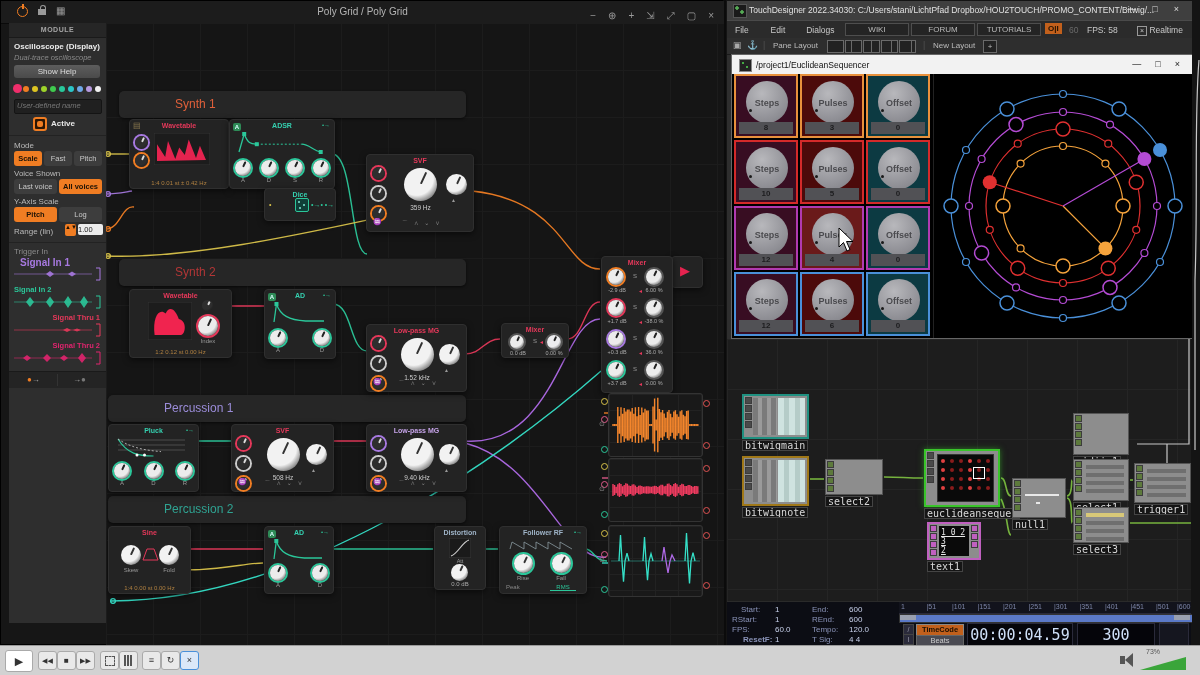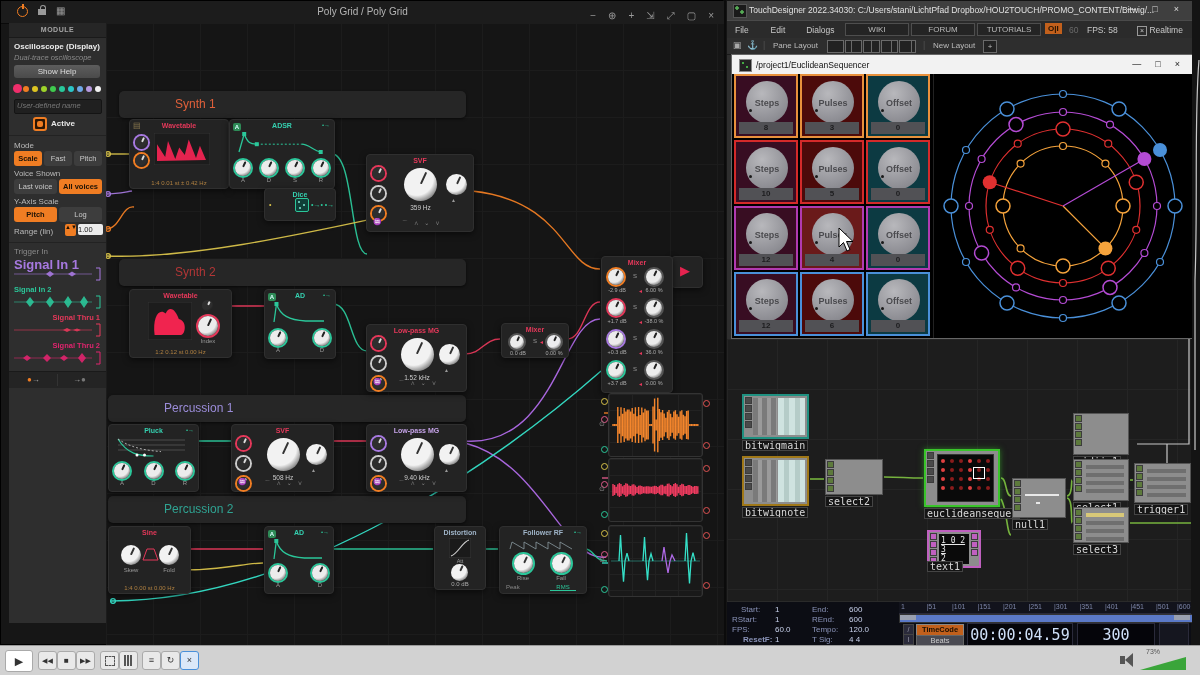--- a/index.html
+++ b/index.html
@@ -129,21 +129,21 @@
         </div>
 
       <div class="abs sb-label" style="left:5px;top:204px;">Range (lin)</div>
       <div class="abs" style="left:56px;top:201px;width:11px;height:12px;background:#f07d23;border-radius:2px;color:#201000;font-size:6px;text-align:center;line-height:6px;">▲▼</div>
       <div class="abs" style="left:69px;top:201px;width:23px;height:10px;background:#ececec;border-radius:2px;color:#222;font-size:7.5px;padding:1px 2px 0 0;">1.00</div>
       <div class="abs" style="left:0;top:219px;width:97px;height:1px;background:#222;"></div>
 
       <div class="abs sb-dim" style="left:5px;top:224px;">Trigger In</div>
       <div id="sb-signals" class="abs" style="left:0;top:234px;width:97px;">
           <div class="abs" style="left: 0px; top: 0px; width: 97px; height: 28px;">
-            <div class="abs" style="left: 5px; top: 0px; font-size: 13px; font-weight: bold; color: rgb(167, 121, 224);">Signal In 1</div>
+            <div class="abs" style="left: 11px; top: 0px; font-size: 10px; font-weight: bold; color: rgb(167, 121, 224);">Signal In 1</div>
             <svg width="92" height="16" style="position:absolute;left:3px;top:9px;">
               <path d="M2,8 L80,8" stroke="#a779e0" stroke-width="0.8" opacity="0.7" fill="none"></path>
               <path d="M34,8 L38,5 L42,8 L38,11 Z" fill="#a779e0" opacity="0.9"></path>
               <path d="M56,8 L60,5.5 L64,8 L60,10.5 Z" fill="#a779e0" opacity="0.9"></path>
               <path d="M84,2 h4 v12 h-4" stroke="#a779e0" stroke-width="1" fill="none"></path>
             </svg>
           </div>
           <div class="abs" style="left: 0px; top: 28px; width: 97px; height: 28px;">
             <div class="abs" style="left: 5px; top: 0px; font-size: 7.5px; font-weight: bold; color: rgb(43, 199, 154);">Signal In 2</div>
             <svg width="92" height="16" style="position:absolute;left:3px;top:9px;">
@@ -921,21 +921,21 @@
                 <i></i>
               </div>
               <div class="abs" style="left: 12px; top: 5px; right: 4px; height: 4px; background: rgb(216, 200, 120);"></div>
               <div class="abs" style="left: 12px; top: 13px; right: 4px; height: 4px; background: rgb(111, 111, 111);"></div>
               <div class="abs" style="left: 12px; top: 21px; right: 4px; height: 4px; background: rgb(111, 111, 111);"></div>
               <div class="abs" style="left: 12px; top: 29px; right: 4px; height: 4px; background: rgb(111, 111, 111);"></div>
             </div>
             <div class="nd-label" style="left: 0px; top: 37px; max-width: 70px; height: 9px;">select3</div>
           </div>
           <div class="abs" style="left: 200px; top: 183px; width: 54px; height: 50px;">
-            <div class="nd-body" style="left: 0px; top: 8px; width: 54px; height: 38px; border: 2px solid rgb(192, 96, 192);">
+            <div class="nd-body" style="left: 0px; top: 0px; width: 54px; height: 38px; border: 2px solid rgb(192, 96, 192);">
               <div class="nd-flag" style="left: 1px; top: 1px;">
                 <i style="background: rgb(192, 96, 192);"></i>
                 <i style="background: rgb(192, 96, 192);"></i>
                 <i style="background: rgb(192, 96, 192);"></i>
                 <i style="background: rgb(192, 96, 192);"></i>
               </div>
               <div class="abs" style="inset: 2px 10px; background: rgb(10, 10, 10); color: rgb(232, 232, 232); font-family: &quot;DejaVu Sans Mono&quot;, monospace; font-size: 8px; padding: 2px;">
                 <div style="text-decoration: underline;">1 0 2 3</div>
                 <div style="text-decoration: underline;">2</div>
               </div>

